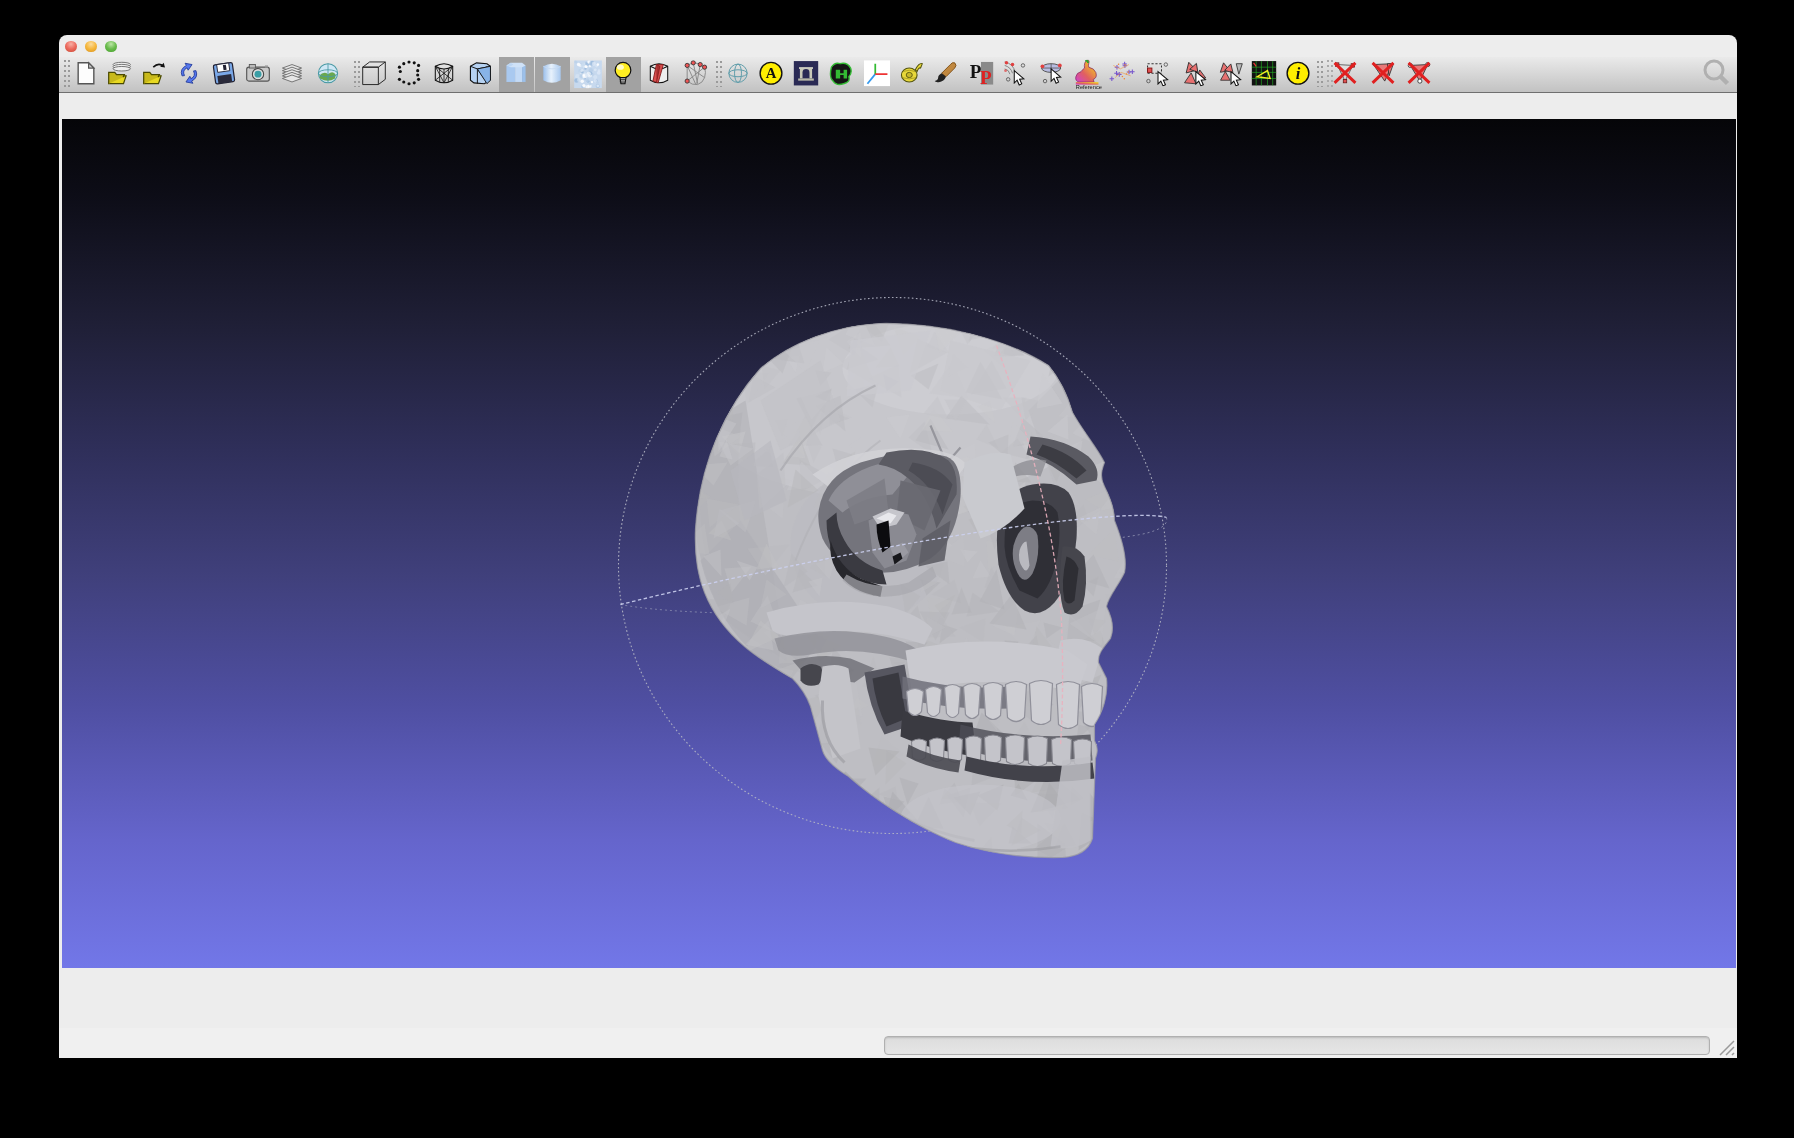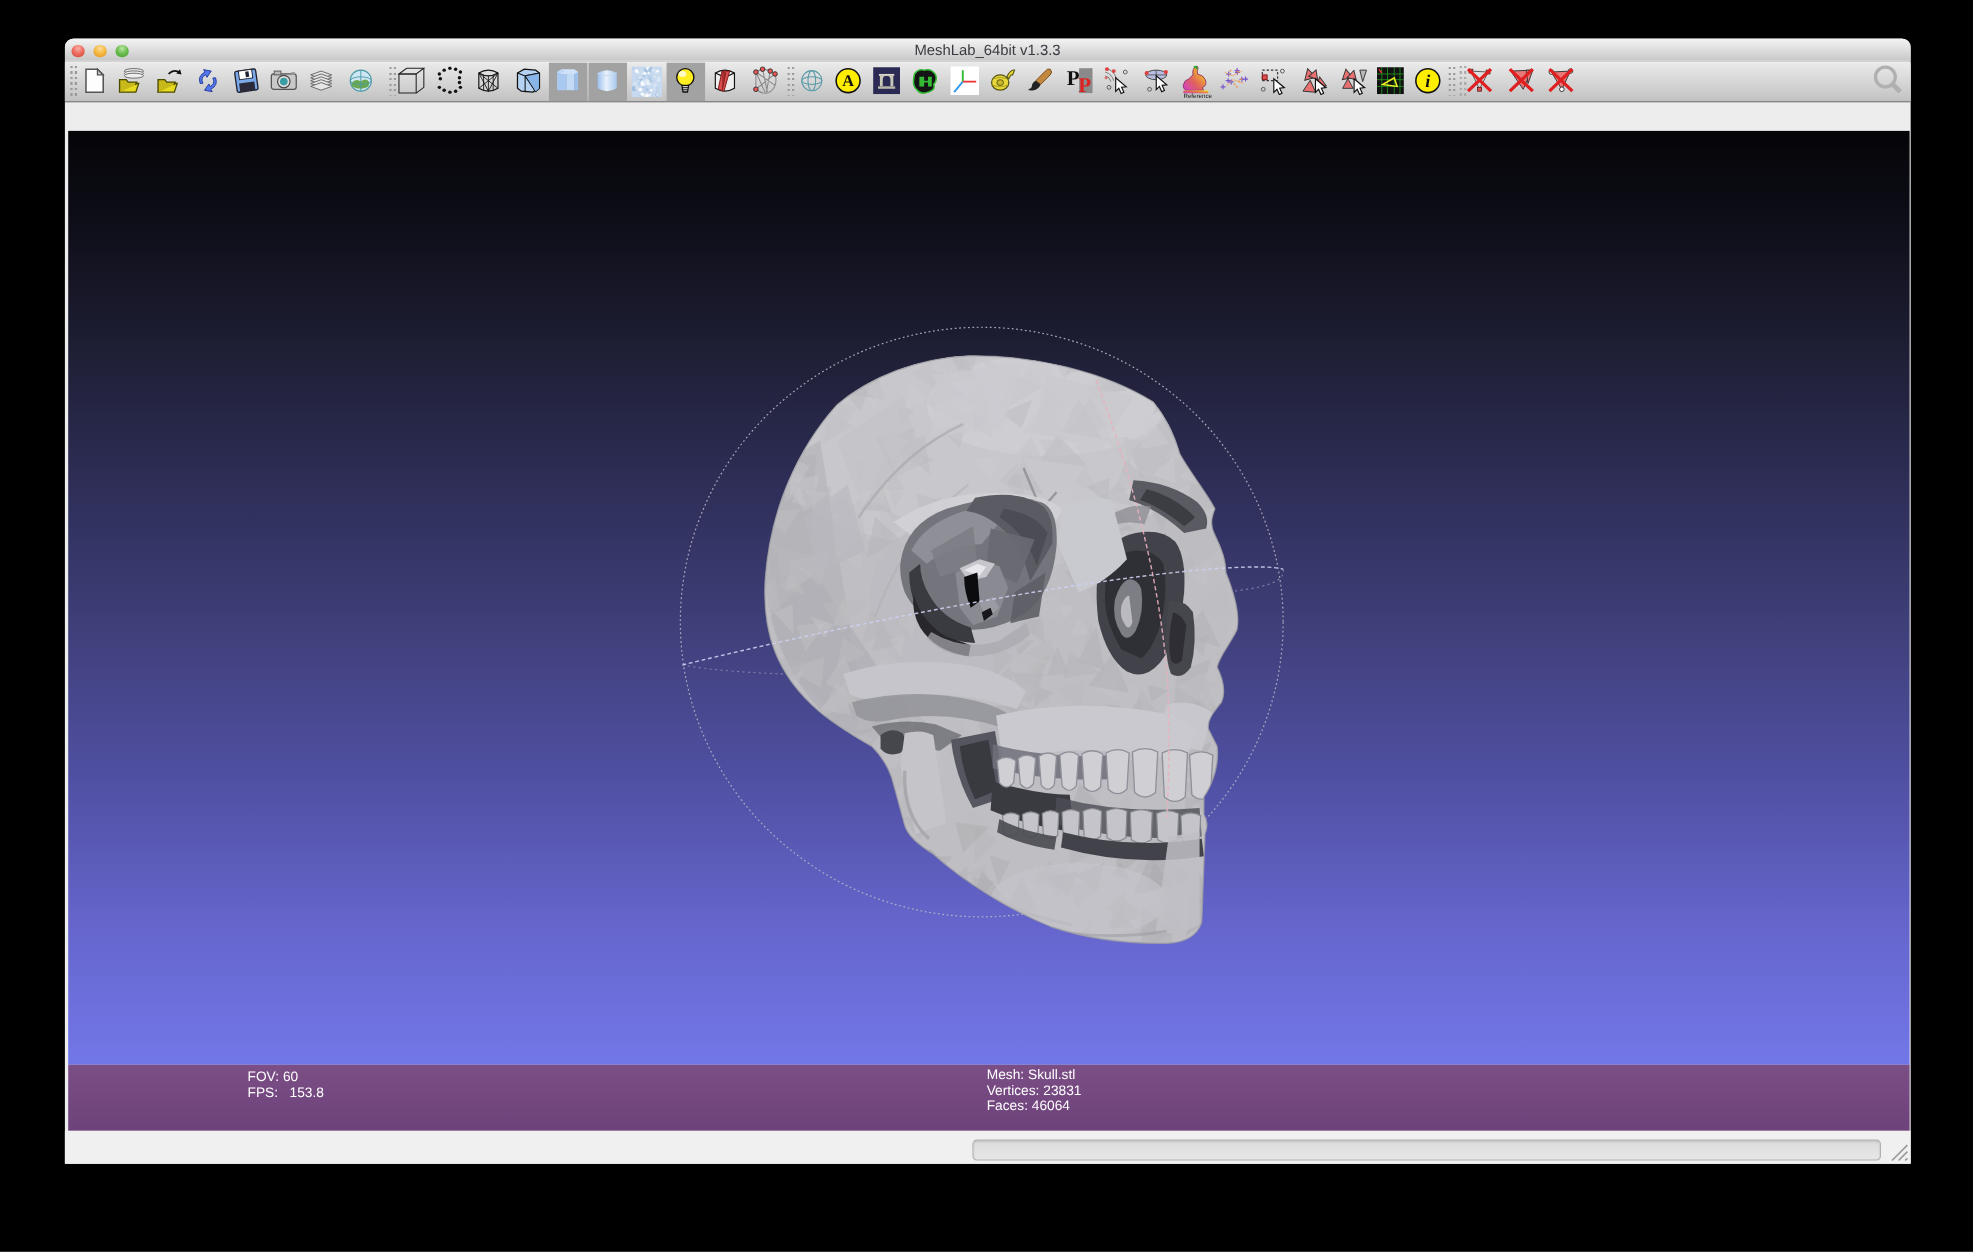--- a/index.html
+++ b/index.html
@@ -1,16 +1,13 @@
 <!DOCTYPE html>
 <html><head><meta charset="utf-8"><style>*{margin:0;padding:0;box-sizing:border-box}body{width:1794px;height:1138px;background:#000;font-family:"Liberation Sans",sans-serif;overflow:hidden;position:relative}.win{position:absolute;left:58.5px;top:35px;width:1678.5px;height:1023px;border-radius:8px 8px 0 0;background:#ededed;box-shadow:0 14px 40px rgba(0,0,0,.6);}.tbar{position:absolute;left:0;top:0;width:100%;height:20.5px;border-radius:8px 8px 0 0;background:linear-gradient(#f4f4f4,#c8c8c8);border-bottom:1px solid #9a9a9a;}.title{position:absolute;top:3px;width:100%;text-align:center;font-size:13.5px;color:#3a3a42;}.tools{position:absolute;left:0;top:21.5px;width:100%;height:36.3px;background:linear-gradient(#eaeaea,#c2c2c2);border-bottom:1px solid #6f6f6f;}.ititle{position:absolute;left:0;top:59.6px;width:100%;height:23px;background:linear-gradient(#f4f4f4,#c8c8c8);border-bottom:1px solid #8a8a8a;}.ptitle{position:absolute;top:6px;width:100%;text-align:center;font-size:13px;color:#1a1a1a;}.gl{position:absolute;left:3px;top:83.5px;width:1674px;height:849.5px;background:linear-gradient(#050508 0%,#0d0d17 9%,#1f1f36 24%,#2f2f5a 39%,#40407c 54%,#4f4fa2 69%,#6565cc 85%,#7277e8 100%);}.pband{position:absolute;left:3px;top:933px;width:1674px;height:60px;background:linear-gradient(#7b4e86,#6d4179);color:#fff;font-size:12.5px;}.bbar{position:absolute;left:0;top:993px;width:100%;height:30px;background:#f0f0f0;}.groove{position:absolute;left:825.5px;top:8px;width:826px;height:19px;border:1px solid #b0b0b0;border-radius:4px;background:linear-gradient(#dcdcdc,#e6e6e6);box-shadow:inset 0 1px 2px rgba(0,0,0,.15);}</style></head><body>
 <div class="win">
-    <div class="tbar">
-      <div class="title">MeshLab_64bit v1.3.3</div>
-    </div>
     <div style="position:absolute;left:0;top:0;width:100%;height:20.5px;">
       <div style="position:absolute;left:6.8px;top:5.999999999999999px;width:11.4px;height:11.4px;border-radius:50%;background:radial-gradient(circle at 50% 28%,#f8b0a6 0%,#ec6a5e 50%,#c94a35 100%);"></div>
       <div style="position:absolute;left:26.8px;top:5.999999999999999px;width:11.4px;height:11.4px;border-radius:50%;background:radial-gradient(circle at 50% 28%,#fbdc9e 0%,#f6b73c 50%,#d89322 100%);"></div>
       <div style="position:absolute;left:46.8px;top:5.999999999999999px;width:11.4px;height:11.4px;border-radius:50%;background:radial-gradient(circle at 50% 28%,#bce6a6 0%,#69bb4c 50%,#47a02e 100%);"></div>
     </div>
     <div class="tools"></div>
     <div style="position:absolute;left:-58.5px;top:-35px;width:1794px;height:130px;">
       <div style="position:absolute;left:498.5px;top:56.8px;width:35px;height:35px;background:#a2a2a2;"></div>
       <div style="position:absolute;left:534.5px;top:56.8px;width:35px;height:35px;background:#a2a2a2;"></div>
       <div style="position:absolute;left:605.5px;top:56.8px;width:35px;height:35px;background:#a2a2a2;"></div>
@@ -905,24 +902,20 @@
           <path d="M844,772 q50,54 130,68" stroke="#a6a6ac" stroke-width="3" fill="none" opacity=".6"></path>
           <ellipse cx="980" cy="818" rx="80" ry="34" fill="#c5c5cb" opacity=".6"></ellipse>
           <path d="M1062,760 l28,-4 l0,84 q-20,12 -40,6 z" fill="#c0c0c6" opacity=".85"></path>
           <path d="M940,842 q60,14 120,4" stroke="#9a9aa0" stroke-width="2.5" fill="none" opacity=".55"></path>
         </g>
         <path d="M880,323 C940,322 1005,338 1048,365 C1062,382 1068,398 1072,412 C1082,430 1097,448 1104,462 C1100,472 1100,478 1104,486 C1110,498 1114,508 1114,520 C1122,540 1127,558 1124,572 C1118,585 1108,596 1106,606 C1112,618 1114,628 1110,638 C1102,648 1097,654 1098,662 L1106,678 C1108,695 1102,712 1094,724 L1094,740 C1098,748 1097,752 1095,758 L1092,838 C1088,850 1078,856 1062,857 C1020,858 985,852 955,842 C915,826 875,800 848,776 C835,768 825,760 822,750 L810,706 C806,695 800,686 792,678 C775,668 758,658 744,646 C725,630 712,612 704,592 C696,572 694,550 695,528 C697,498 704,466 716,438 C728,410 742,388 760,368 C790,342 835,325 880,323 Z" fill="none" stroke="#9b9ba2" stroke-width="1.2" opacity=".75"></path>
         <path d="M620,604 C700,584 860,548 1010,527 C1090,516 1150,512 1166,517" fill="none" stroke="#ccd0f0" stroke-width="1.3" stroke-dasharray="3.5 2.5" opacity=".9"></path>
         <path d="M996,345 C1024,420 1054,520 1061,620 C1063,672 1062,715 1060,745" fill="none" stroke="#eab0be" stroke-width="1.3" stroke-dasharray="4 2.5" opacity=".9"></path>
       </svg>
     </div>
-    <div class="pband">
-      <div style="position:absolute;left:163.5px;top:4px;line-height:14.2px;">FOV: 60<br>FPS: &nbsp;&nbsp;153.8</div>
-      <div style="position:absolute;left:835.5px;top:2px;line-height:14.2px;">Mesh: Skull.stl<br>Vertices: 23831<br>Faces: 46064</div>
-    </div>
     <div class="bbar">
       <div class="groove"></div>
       <svg width="20" height="20" style="position:absolute;right:1px;bottom:1px;">
         <g stroke="#9a9a9a" stroke-width="1.5">
           <path d="M18 4 L4 18 M18 10 L10 18 M18 16 L16 18"></path>
         </g>
       </svg>
     </div>
   </div>
 </body></html>

